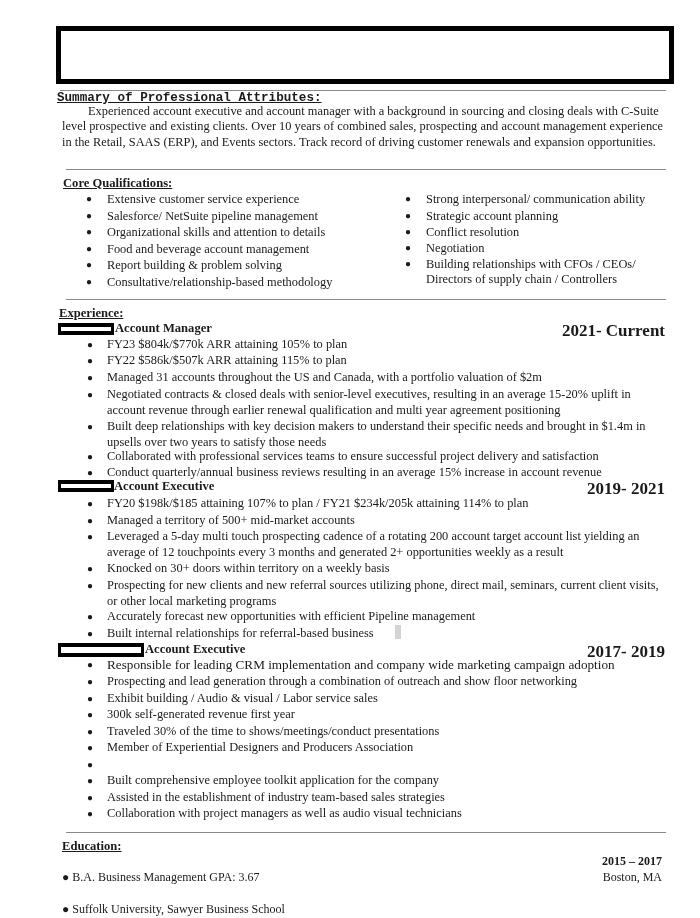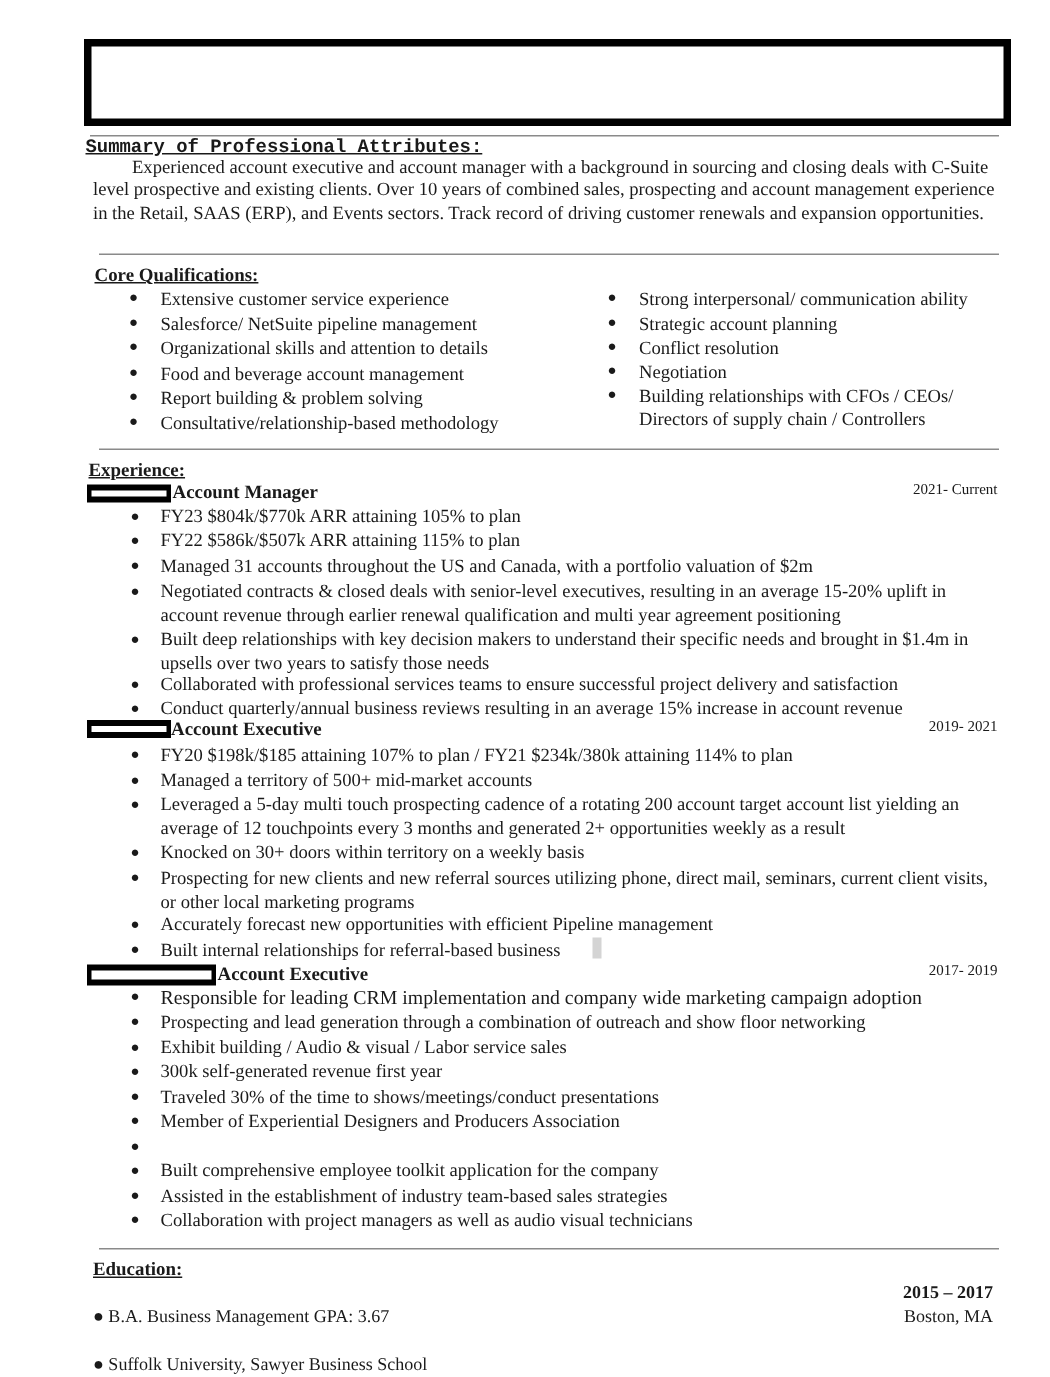--- a/index.html
+++ b/index.html
@@ -62,22 +62,22 @@
     .bl .b { left: -20px; top: 0; }
     .job-title {
       position: absolute;
       font-weight: bold;
       font-size: 12.6px;
       white-space: nowrap;
     }
     .job-date {
       position: absolute;
       right: 35px;
-      font-weight: normal;
-      font-size: 10px;
+      font-weight: bold;
+      font-size: 17px;
       white-space: nowrap;
     }
     .redact {
       position: absolute;
       background: #000;
     }
     .redact::after {
       content: "";
       position: absolute;
       left: 3px; right: 3px; top: 4px; bottom: 4px;
@@ -146,21 +146,21 @@
 <div class="bl" style="top:370px;"><span class="b">●</span><span>Managed 31 accounts throughout the US and Canada, with a portfolio valuation of $2m</span></div>
 <div class="bl" style="top:387px;"><span class="b">●</span><span>Negotiated contracts &amp; closed deals with senior-level executives, resulting in an average 15-20% uplift in account revenue through earlier renewal qualification and multi year agreement positioning</span></div>
 <div class="bl" style="top:419px;"><span class="b">●</span><span>Built deep relationships with key decision makers to understand their specific needs and brought in $1.4m in upsells over two years to satisfy those needs</span></div>
 <div class="bl" style="top:449px;"><span class="b">●</span><span>Collaborated with professional services teams to ensure successful project delivery and satisfaction</span></div>
 <div class="bl" style="top:465px;"><span class="b">●</span><span>Conduct quarterly/annual business reviews resulting in an average 15% increase in account revenue</span></div>
 
 <div class="redact" style="left:58px; top:480px; width:56px; height:12px;"></div>
 <div class="job-title" style="left:114px; top:479px;">Account Executive</div>
 <div class="job-date" style="top:479px;">2019- 2021</div>
 
-<div class="bl" style="top:496px;"><span class="b">●</span><span>FY20 $198k/$185 attaining 107% to plan /  FY21 $234k/380k attaining 114% to plan</span></div>
+<div class="bl" style="top:496px;"><span class="b">●</span><span>FY20 $198k/$185 attaining 107% to plan /  FY21 $234k/205k attaining 114% to plan</span></div>
 <div class="bl" style="top:513px;"><span class="b">●</span><span>Managed a territory of 500+ mid-market accounts</span></div>
 <div class="bl" style="top:529px;"><span class="b">●</span><span>Leveraged a 5-day multi touch prospecting cadence of a rotating 200 account target account list yielding an average of 12 touchpoints every 3 months and generated 2+ opportunities weekly as a result</span></div>
 <div class="bl" style="top:561px;"><span class="b">●</span><span>Knocked on 30+ doors within territory on a weekly basis</span></div>
 <div class="bl" style="top:578px;"><span class="b">●</span><span>Prospecting for new clients and new referral sources utilizing phone, direct mail, seminars, current client visits, or other local marketing programs</span></div>
 <div class="bl" style="top:609px;"><span class="b">●</span><span>Accurately forecast new opportunities with efficient Pipeline management</span></div>
 <div class="bl" style="top:626px;"><span class="b">●</span><span>Built internal relationships for referral-based business</span></div>
 <div class="cursor-mark" style="left:395px; top:625px;"></div>
 
 <div class="redact" style="left:58px; top:643px; width:86px; height:14px;"></div>
 <div class="job-title" style="left:145px; top:642px;">Account Executive</div>

